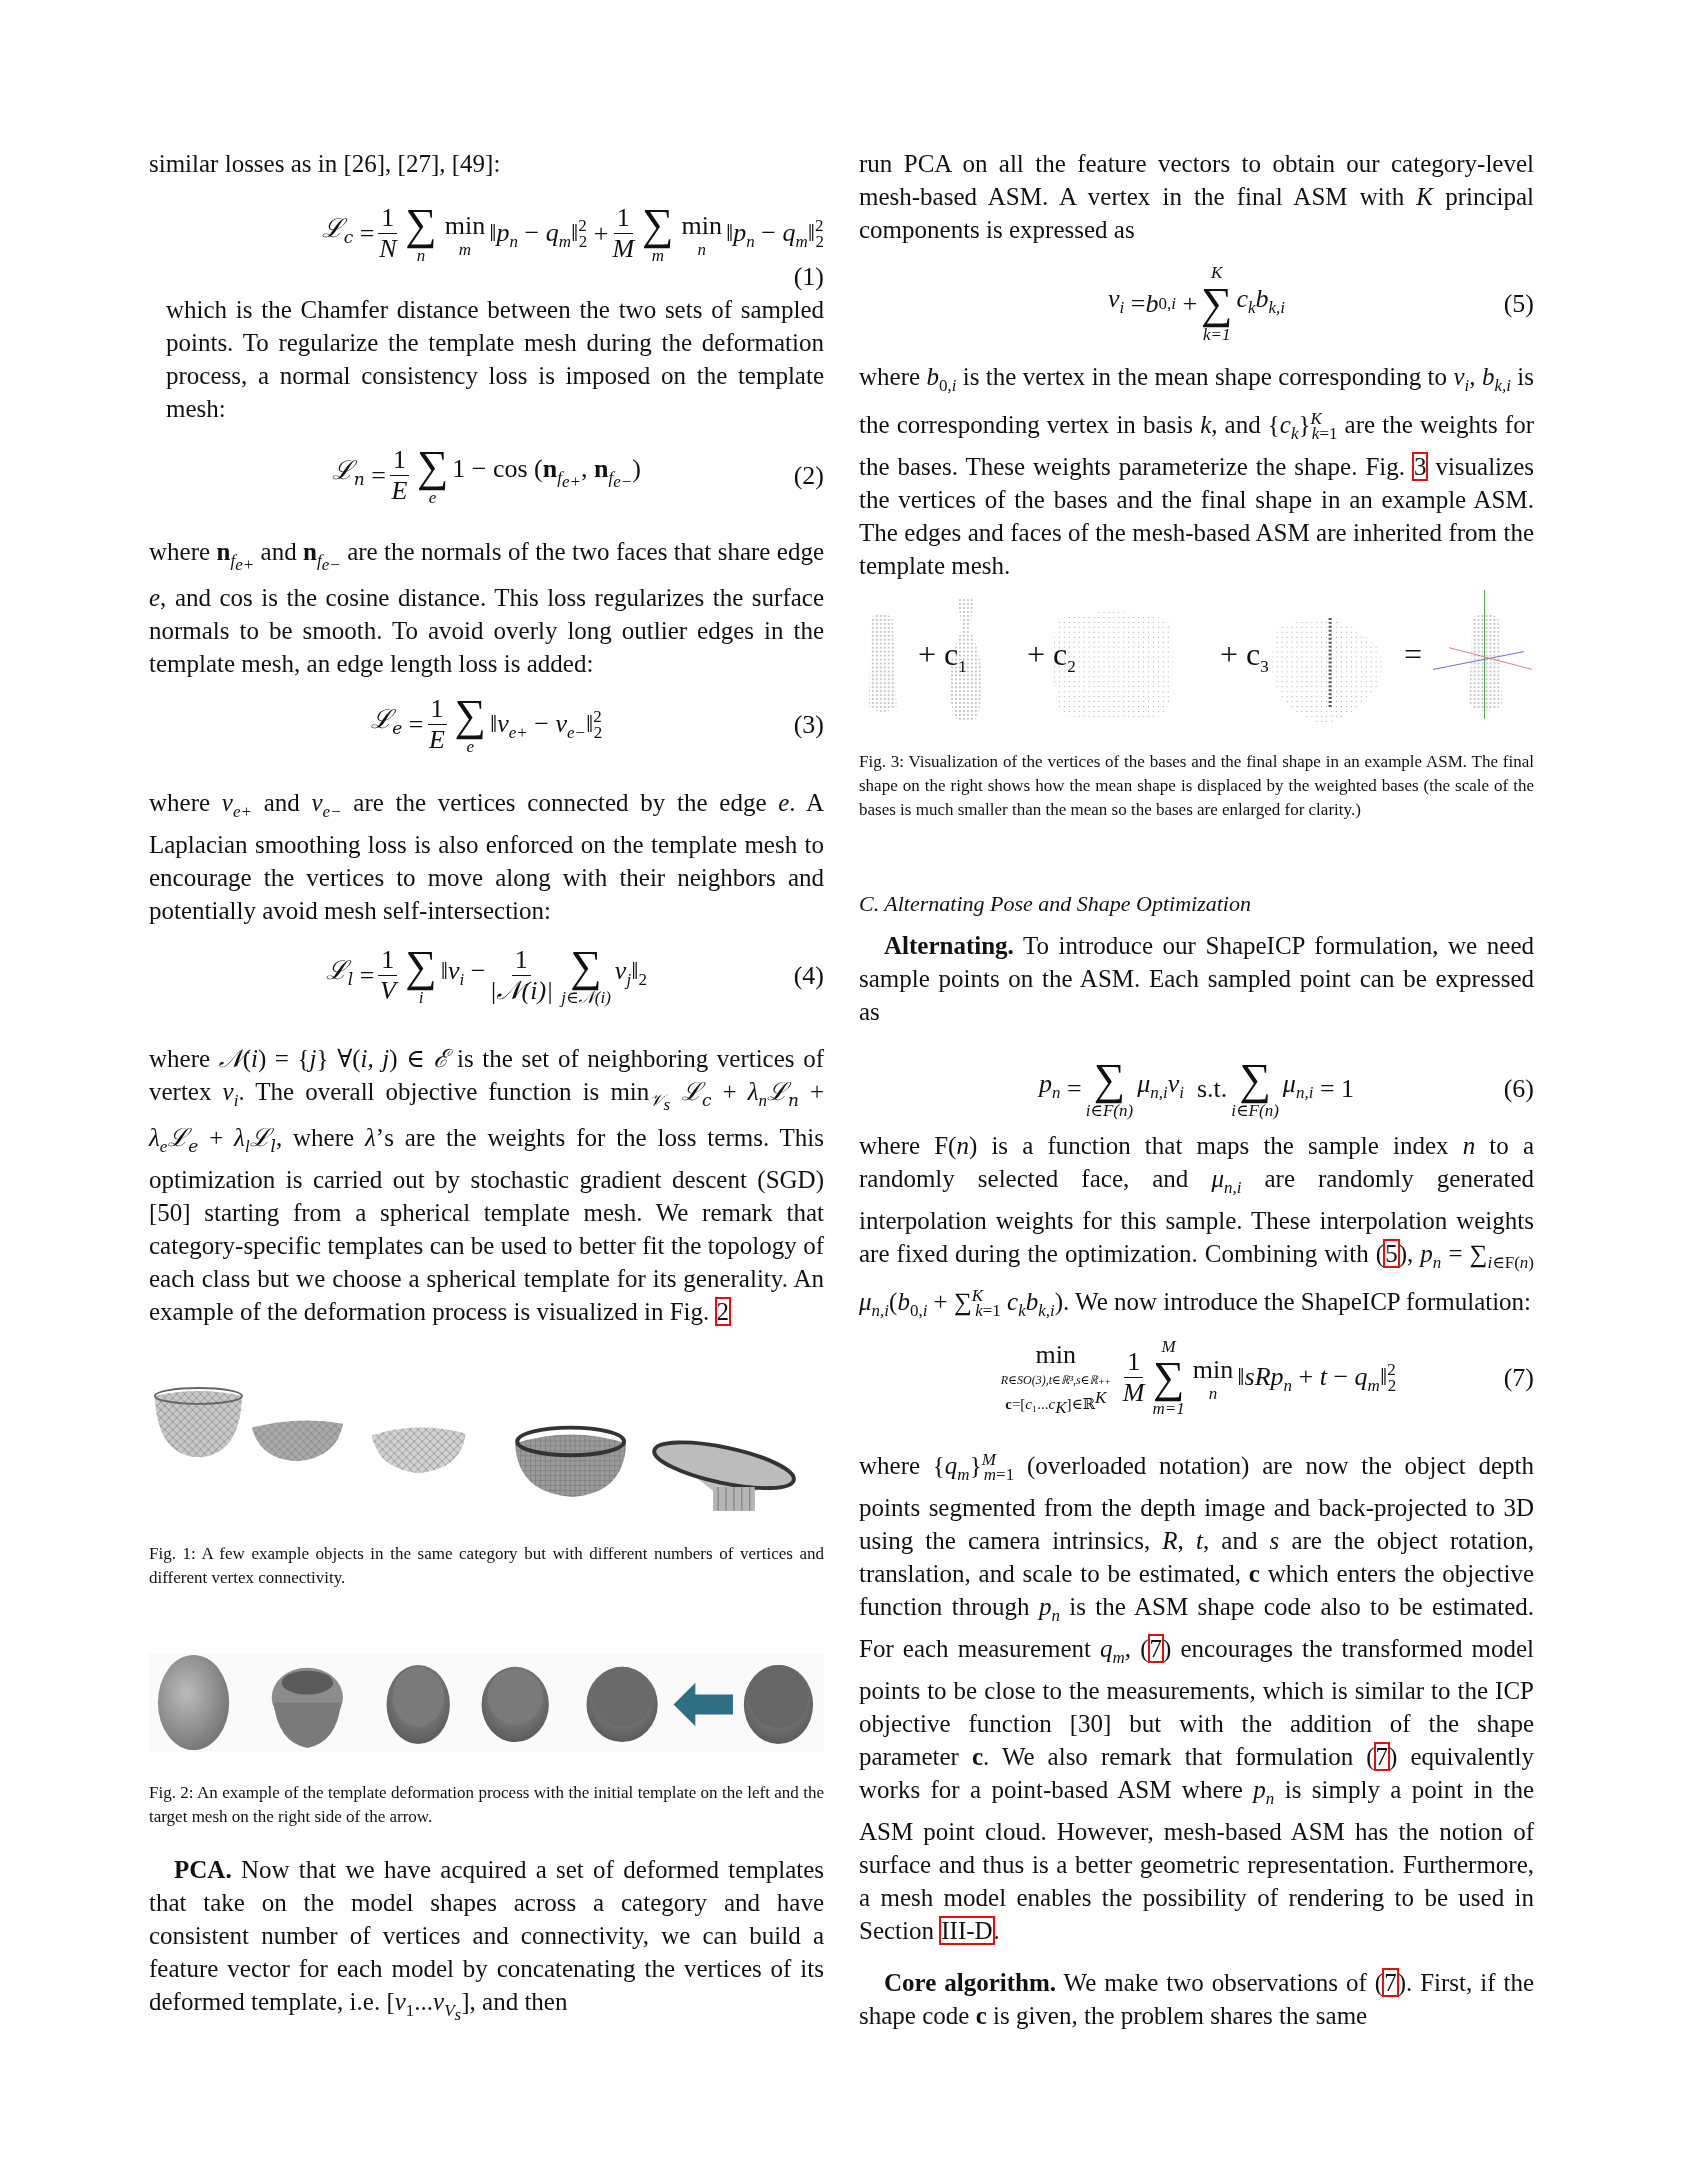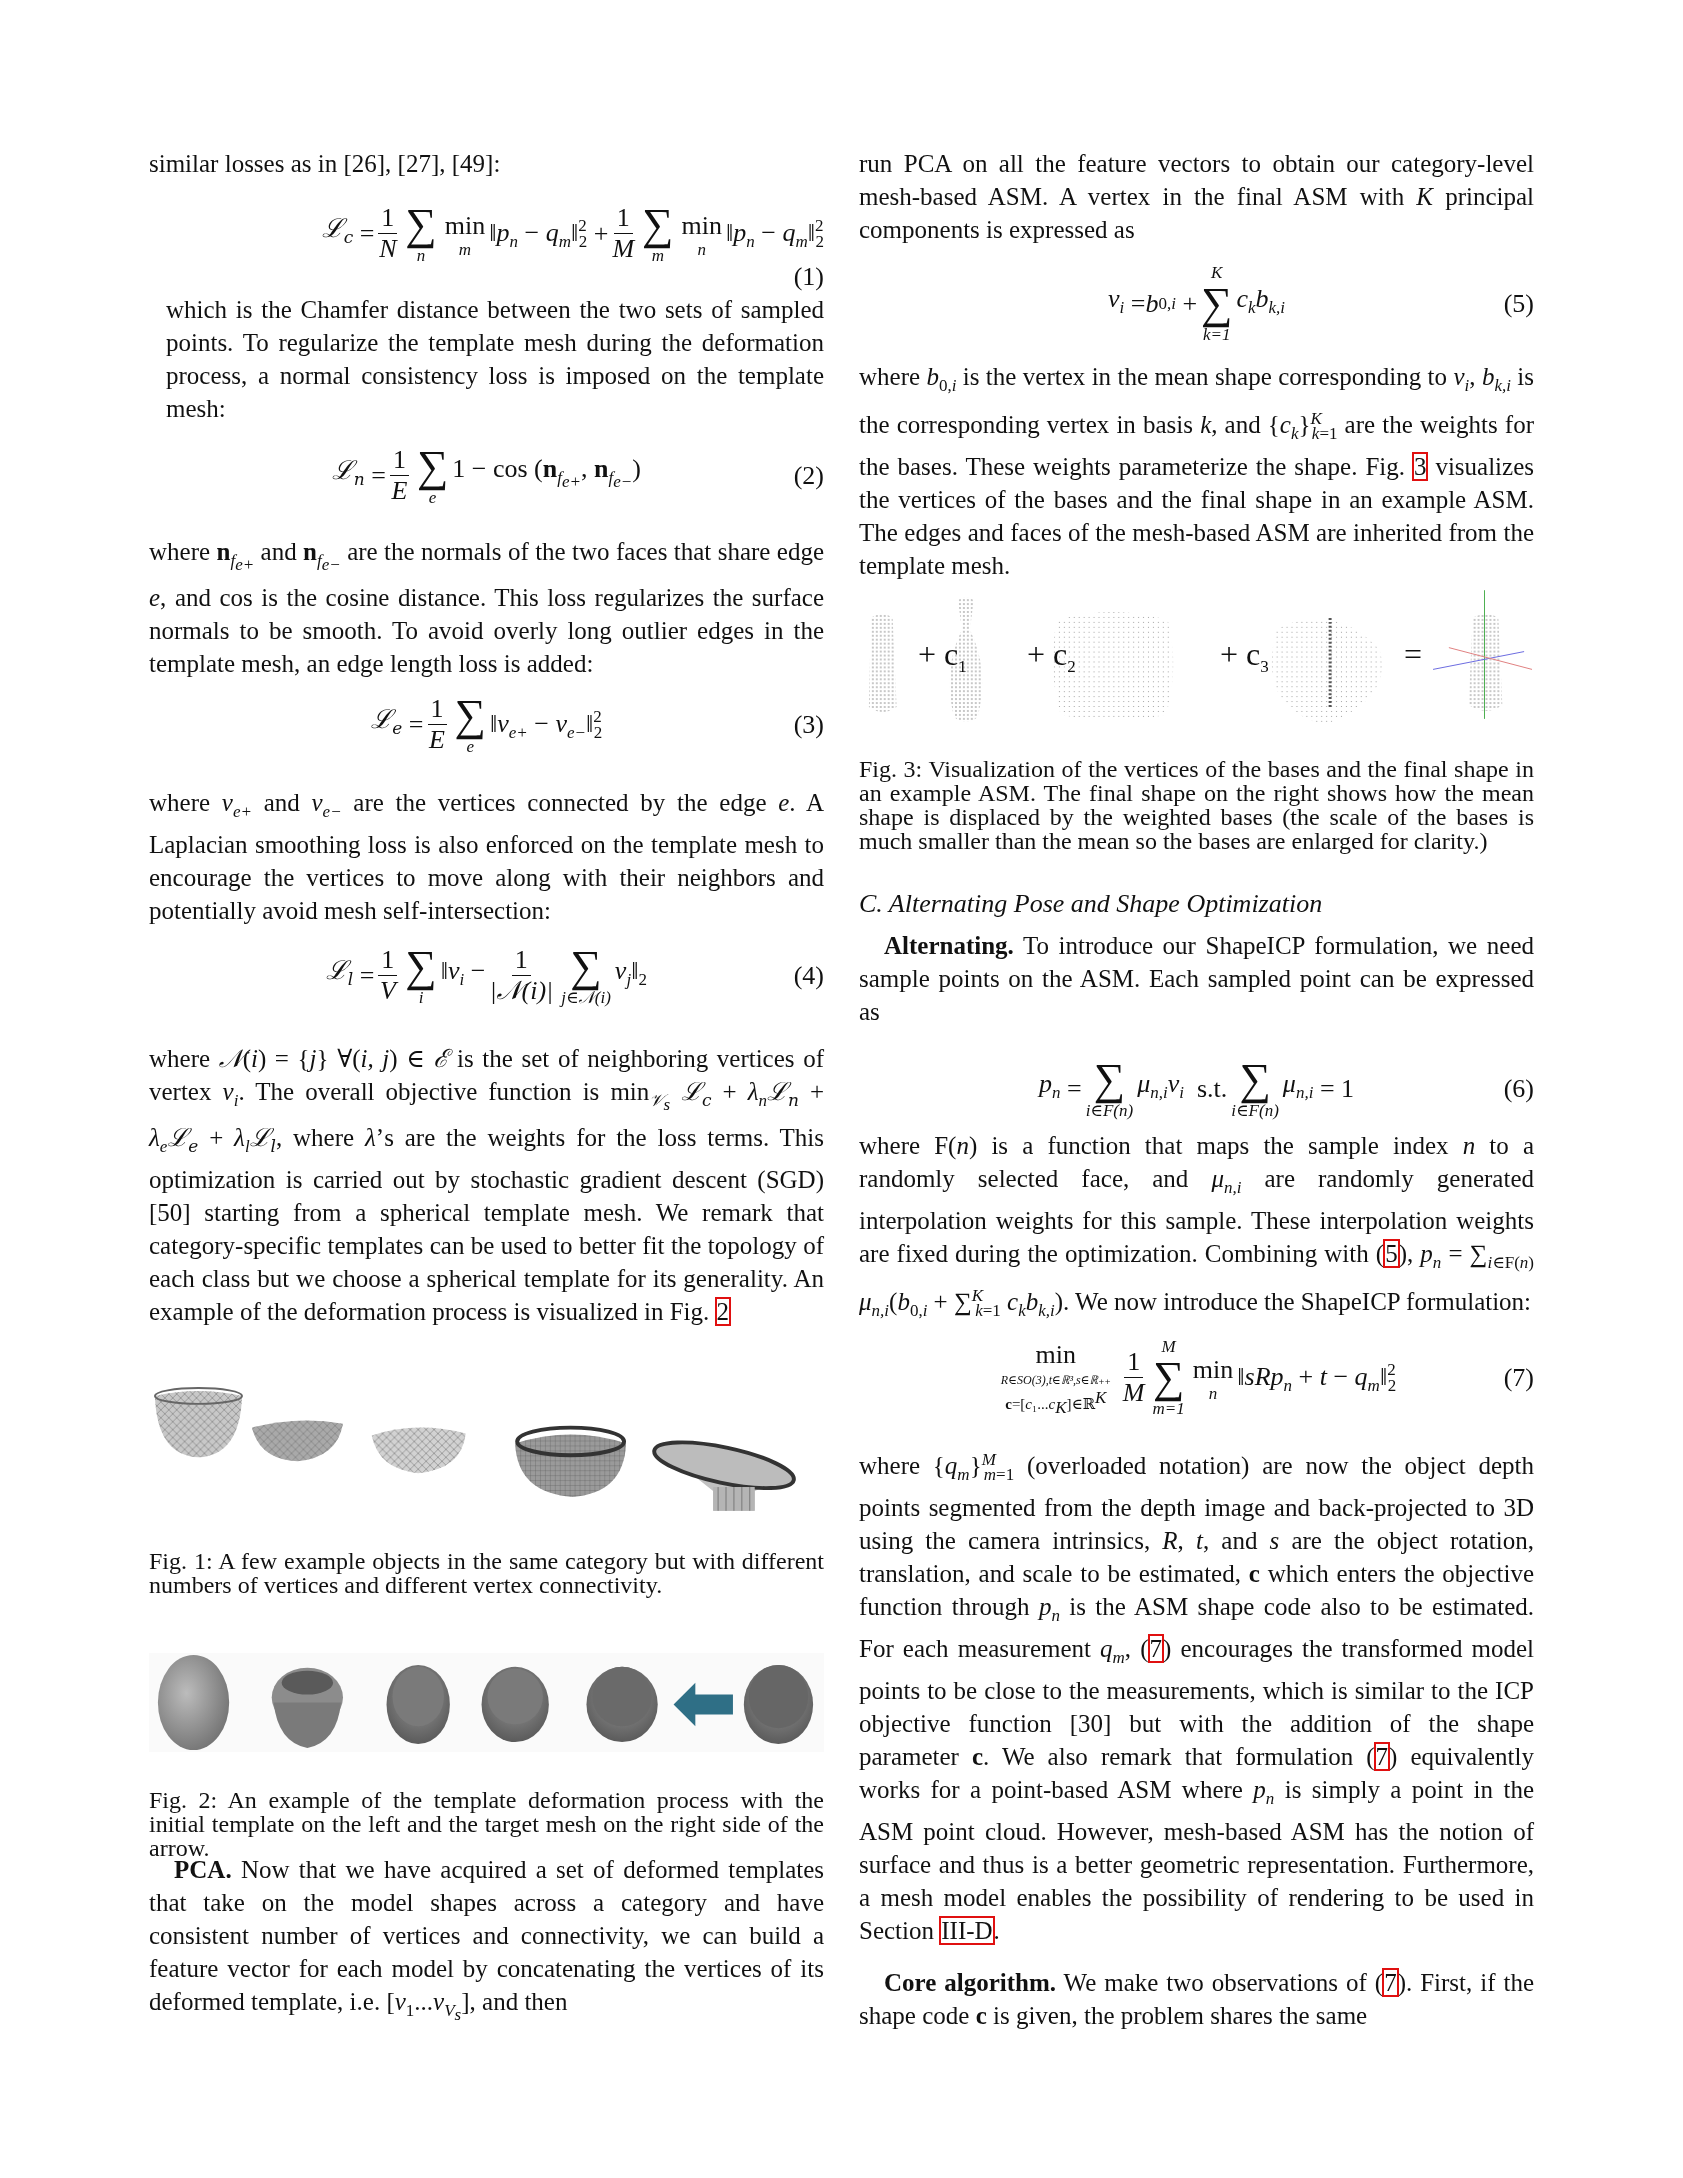--- a/index.html
+++ b/index.html
@@ -31,22 +31,22 @@
   .frac .den { line-height: 30px; font-style: italic; }
   .sum { display: inline-flex; flex-direction: column; align-items: center; vertical-align: middle; margin: 0 4px; }
   .sum .sig { font-size: 44px; line-height: 44px; }
   .sum .lim { font-size: 17px; line-height: 18px; font-style: italic; }
   .minop { display: inline-flex; flex-direction: column; align-items: center; vertical-align: middle; margin: 0 4px; }
   .minop .lim { font-size: 17px; line-height: 16px; font-style: italic; }
   sub, sup { font-size: 17px; }
   .fig {
     position: absolute; left: 0; right: 0;
   }
-  .caption { font-size: 24px; line-height: 24px; text-align: justify; position: absolute; left: 0; right: 0; }
-  .section-title { font-style: italic; position: absolute; left: 0; font-size: 26px; }
+  .caption { font-size: 17px; line-height: 24px; text-align: justify; position: absolute; left: 0; right: 0; }
+  .section-title { font-style: italic; position: absolute; left: 0; font-size: 22px; }
 </style>
 </head>
 <body>
 
 <div class="col col-left">
 
   <p class="p" style="position:absolute;top:147px;left:0;">similar losses as in [26], [27], [49]:</p>
 
   <div class="eq" style="top:180px;height:83px;justify-content:flex-end;left:18px;margin-top:12px;">
     <span class="cal">ℒ<sub class="m">c</sub></span>&nbsp;=

